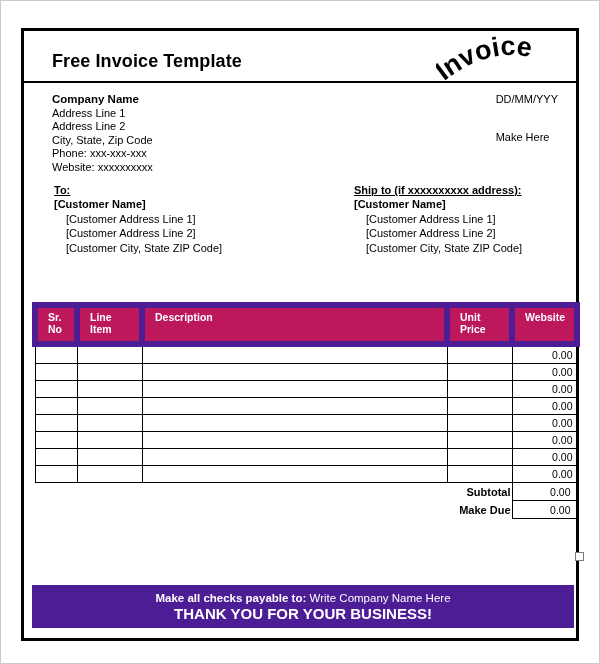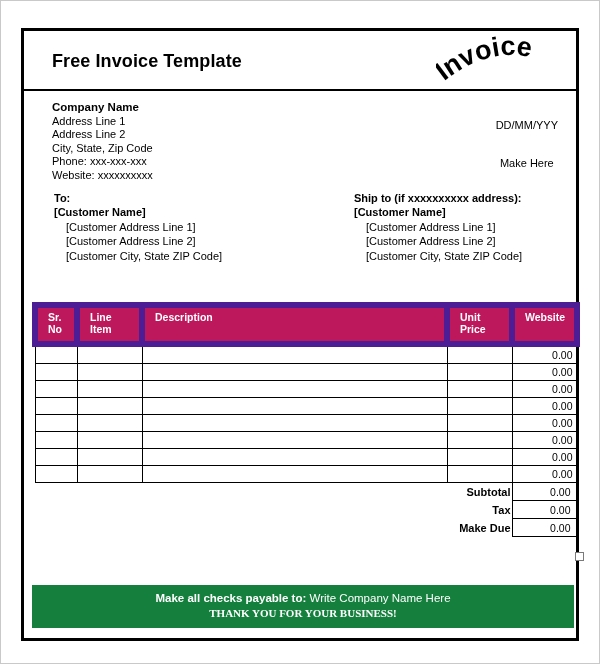--- a/index.html
+++ b/index.html
@@ -33,21 +33,21 @@
     width: 558px;
     height: 613px;
     box-sizing: border-box;
     border: 3px solid #000000;
     background: #ffffff;
   }
 
   
   .title-band {
     position: relative;
-    height: 60px;
+    height: 52px;
     border-bottom: 2px solid #000000;
     box-sizing: border-box;
   }
   .doc-title {
     position: absolute;
     left: 28px;
     top: 20px;
     font-size: 18px;
     font-weight: bold;
     letter-spacing: 0.1px;
@@ -77,44 +77,43 @@
   .company-name {
     font-weight: bold;
     font-size: 11.5px;
   }
   .company-line { white-space: nowrap; }
 
   .meta-right {
     position: absolute;
     right: 18px;
     top: 10px;
-    text-align: center;
+    text-align: left;
     font-size: 11px;
-    margin-top: 18px;
   }
   .invoice-date { white-space: nowrap; }
   .logo-here {
     margin-top: 26px;
     white-space: nowrap;
   }
 
   
   .addr-band {
     position: relative;
     height: 82px;
   }
   .addr-col {
     position: absolute;
     top: 4px;
     font-size: 11px;
     line-height: 14.4px;
   }
   .addr-col.left  { left: 30px; }
   .addr-col.right { left: 330px; }
-  .addr-heading { font-weight: bold; white-space: nowrap; }
+  .addr-heading { font-weight: bold; white-space: nowrap; text-decoration: underline; }
   .addr-name { font-weight: bold; white-space: nowrap; }
   .addr-line { white-space: nowrap; margin-left: 12px; }
 
   
   .table-wrap {
     position: absolute;
     left: 8px;
     top: 271px;
     width: 542px;
   }
@@ -181,36 +180,35 @@
     border: 1px solid #7a7a7a;
     background: #ffffff;
   }
 
   
   .footer-banner {
     position: absolute;
     left: 8px;
     top: 554px;
     width: 542px;
-    background: #15803d;
+    background: #4c1d95;
     color: #ffffff;
     text-align: center;
     padding: 6px 0 7px 0;
     box-sizing: border-box;
   }
   .footer-line1 {
     font-size: 11.5px;
     line-height: 15px;
   }
   .footer-line1 .bold { font-weight: bold; }
   .footer-line2 {
-    font-size: 11px;
+    font-size: 15px;
     font-weight: bold;
     line-height: 15px;
-    font-family: Liberation Serif, serif;
   }
 </style>
 </head>
 <body>
 
 <div class="canvas">
   <div class="page">
 
     <div class="title-band">
       <div class="doc-title">Free Invoice Template</div>
@@ -342,27 +340,20 @@
             <td></td>
             <td></td>
             <td></td>
             <td class="tot-label">Subtotal</td>
             <td class="tot-value">0.00</td>
           </tr>
           <tr class="totals">
             <td></td>
             <td></td>
             <td></td>
-            <td class="tot-label">Tax</td>
-            <td class="tot-value">0.00</td>
-          </tr>
-          <tr class="totals">
-            <td></td>
-            <td></td>
-            <td></td>
             <td class="tot-label">Make Due</td>
             <td class="tot-value">0.00</td>
           </tr>
         </tbody>
       </table>
       <div class="resize-handle"></div>
     </div>
 
     <div class="footer-banner">
       <div class="footer-line1">

